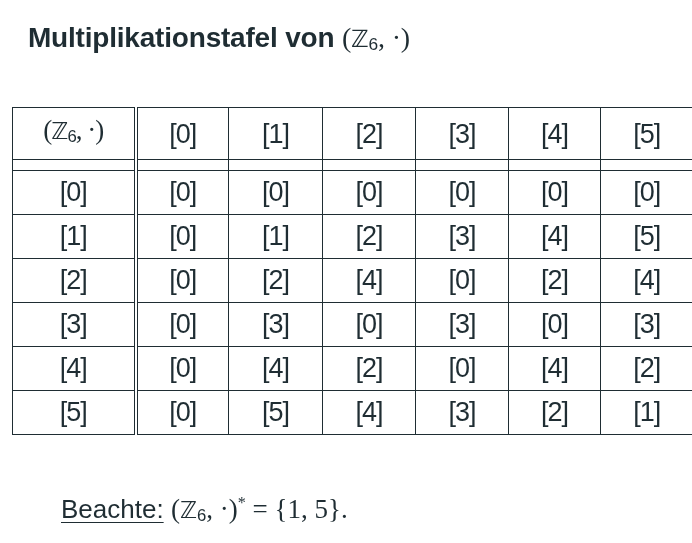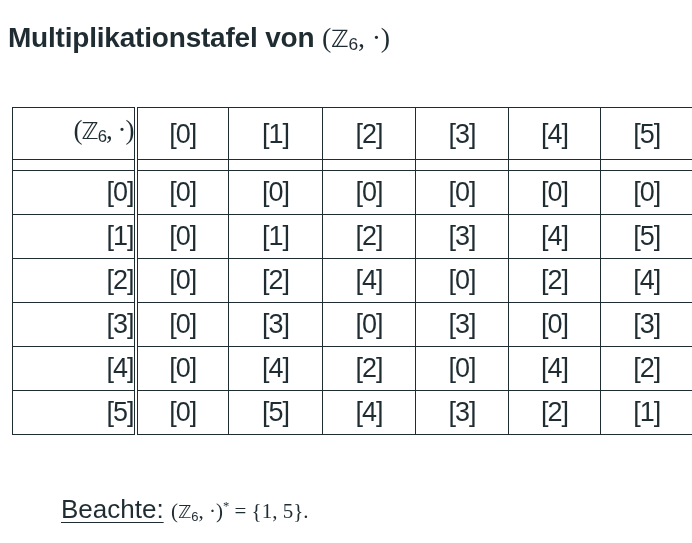--- a/index.html
+++ b/index.html
@@ -2,21 +2,21 @@
 <html><head>
   <meta charset="utf-8">
   <style>
     html, body { margin: 0; padding: 0; background: #ffffff; }
     body {
       width: 692px; height: 543px; overflow: hidden; position: relative;
       color: #1f2d33;
       font-family: "Liberation Sans", sans-serif;
     }
     .title {
-      position: absolute; left: 8px; top: 22px;
+      position: absolute; left: 28px; top: 22px;
       font-size: 28px; font-weight: bold; color: #1f2d33;
       white-space: nowrap; letter-spacing: -0.2px;
     }
     .math {
       font-family: "Liberation Serif", "DejaVu Serif", serif;
       font-weight: normal;
     }
     .title .math { font-size: 28px; }
     .bb { font-family: "DejaVu Sans", sans-serif; font-size: 0.85em; }
     sub.s { font-family: "Liberation Sans", sans-serif; font-size: 0.62em; vertical-align: -0.2em; }
@@ -29,30 +29,30 @@
       font-family: "Liberation Sans", sans-serif;
       font-size: 27px; color: #1f2d33;
     }
     table.mul td {
       border: 1px solid #1f2d33; text-align: center; padding: 0;
       height: 43px; line-height: 43px;
       letter-spacing: -1px;
     }
     table.mul tr.head td { height: 44px; line-height: 44px; }
     table.mul tr.spacer td { height: 10px; line-height: 10px; }
-    table.mul td.rowhead { border-right: 4px double #1f2d33; text-align: right; }
+    table.mul td.rowhead { border-right: 4px double #1f2d33; }
     table.mul td.last { border-right: none; }
     .corner { font-family: "Liberation Serif", serif; font-size: 27px; letter-spacing: 0; }
 
     .note {
       position: absolute; left: 13px; top: 494px;
       font-size: 26px; color: #1f2d33; white-space: nowrap;
     }
     .note .label { text-decoration: underline; text-underline-offset: 4px; text-decoration-thickness: 1px; margin-left: 48px; }
-    .note .math { font-size: 21px; }
+    .note .math { font-size: 27px; }
   </style>
 </head>
 <body>
 
 <h1 class="title" style="margin:0;">
   <span>Multiplikationstafel von</span>
   <span class="math"><span>(</span><span class="bb">ℤ</span><sub class="s">6</sub><span>, ·)</span></span>
 </h1>
 
 <div class="tbl-wrap">

